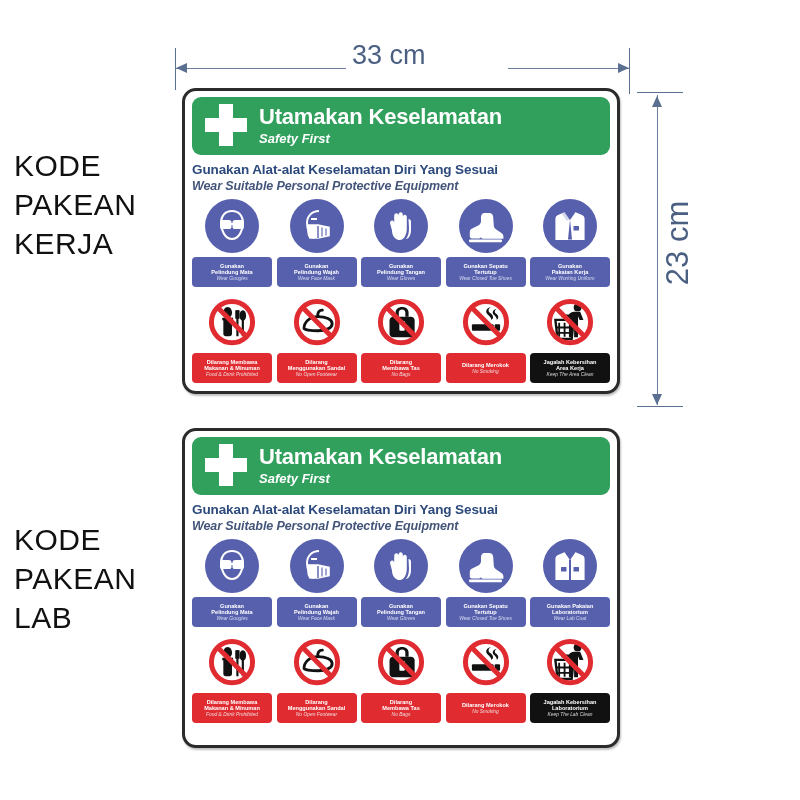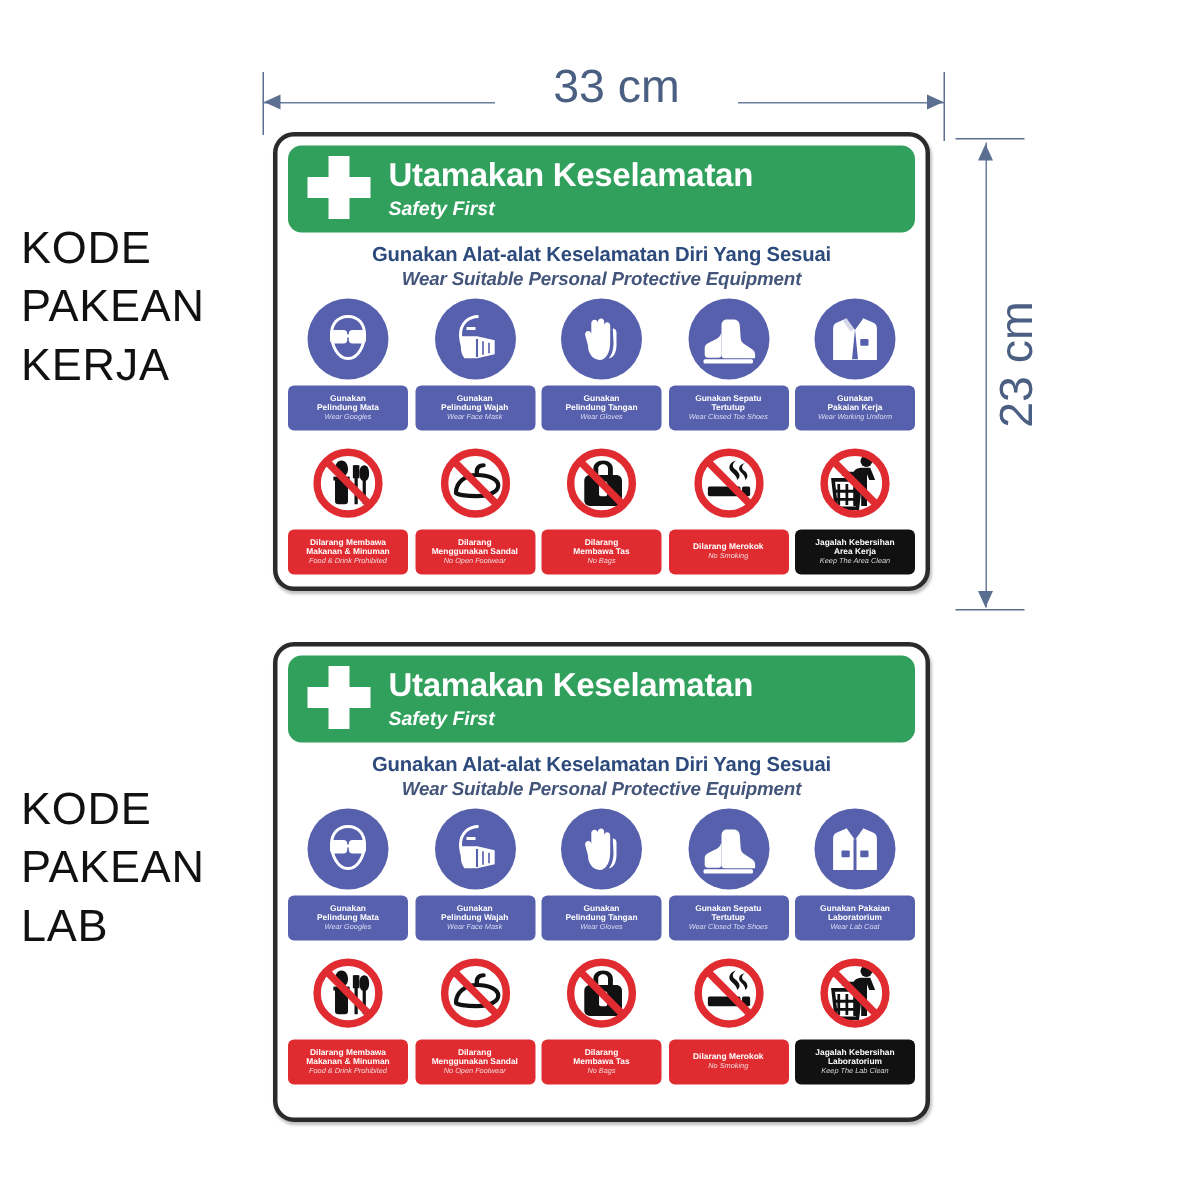--- a/index.html
+++ b/index.html
@@ -20,22 +20,22 @@
   #caption-kerja{left:14px;top:146px;}
   #caption-lab{left:14px;top:520px;}
   .dimline-h{position:absolute;left:175px;top:68px;width:455px;height:1px;background:#6b7e9e;}
   .dim-tick-l{position:absolute;left:175px;top:48px;width:1px;height:42px;background:#5b6f90;}
   .dim-tick-r{position:absolute;left:629px;top:48px;width:1px;height:46px;background:#5b6f90;}
   .arrow-left{position:absolute;left:176px;top:63px;width:0;height:0;
      border-top:5px solid transparent;border-bottom:5px solid transparent;border-right:11px solid #5b6f90;}
   .arrow-right{position:absolute;left:618px;top:63px;width:0;height:0;
      border-top:5px solid transparent;border-bottom:5px solid transparent;border-left:11px solid #5b6f90;}
   #dim-width-label{
-    position:absolute;left:330px;top:40px;width:150px;text-align:center;
-    font-size:31px;font-weight:400;color:#4a5f82;background:#fff;padding:0 6px;
+    position:absolute;left:346px;top:40px;width:150px;text-align:left;
+    font-size:27px;font-weight:400;color:#4a5f82;background:#fff;padding:0 6px;
   }
 
   .dimline-v{position:absolute;left:657px;top:95px;width:1px;height:310px;background:#6b7e9e;}
   .dim-tick-t{position:absolute;left:637px;top:92px;width:46px;height:1px;background:#5b6f90;}
   .dim-tick-b{position:absolute;left:637px;top:406px;width:46px;height:1px;background:#5b6f90;}
   .arrow-up{position:absolute;left:652px;top:96px;width:0;height:0;
      border-left:5px solid transparent;border-right:5px solid transparent;border-bottom:11px solid #5b6f90;}
   .arrow-down{position:absolute;left:652px;top:394px;width:0;height:0;
      border-left:5px solid transparent;border-right:5px solid transparent;border-top:11px solid #5b6f90;}
   #dim-height-label{
@@ -62,21 +62,21 @@
     padding:7px 10px 9px 13px;box-sizing:border-box;
   }
   .cross-icon{width:42px;height:42px;position:relative;flex:0 0 auto;}
   .cross-icon span{position:absolute;background:#fff;}
   .cross-icon .v{left:14px;top:0;width:14px;height:42px;}
   .cross-icon .h{left:0;top:14px;width:42px;height:14px;}
   .header-texts{display:flex;flex-direction:column;line-height:1;}
   .header-title{font-size:22px;font-weight:bold;color:#fff;letter-spacing:-0.2px;}
   .header-sub{font-size:13px;font-weight:bold;font-style:italic;color:#fff;margin-top:4px;}
 
-  .subhead{text-align:center;margin-top:7px;}
+  .subhead{text-align:left;margin-top:7px;}
   .subhead-id{font-size:13.5px;font-weight:bold;color:#2d4a7c;letter-spacing:-0.1px;}
   .subhead-en{font-size:12.5px;font-style:italic;font-weight:bold;color:#44557a;margin-top:2px;letter-spacing:-0.1px;}
 
   .icon-row{display:flex;justify-content:space-between;margin-top:6px;}
   .icon-cell{width:80px;display:flex;flex-direction:column;align-items:center;}
 
   .circle{width:54px;height:54px;border-radius:50%;background:#5760ad;
      display:flex;align-items:center;justify-content:center;}
   .pro-circle{width:56px;height:56px;display:flex;align-items:center;justify-content:center;}
 

